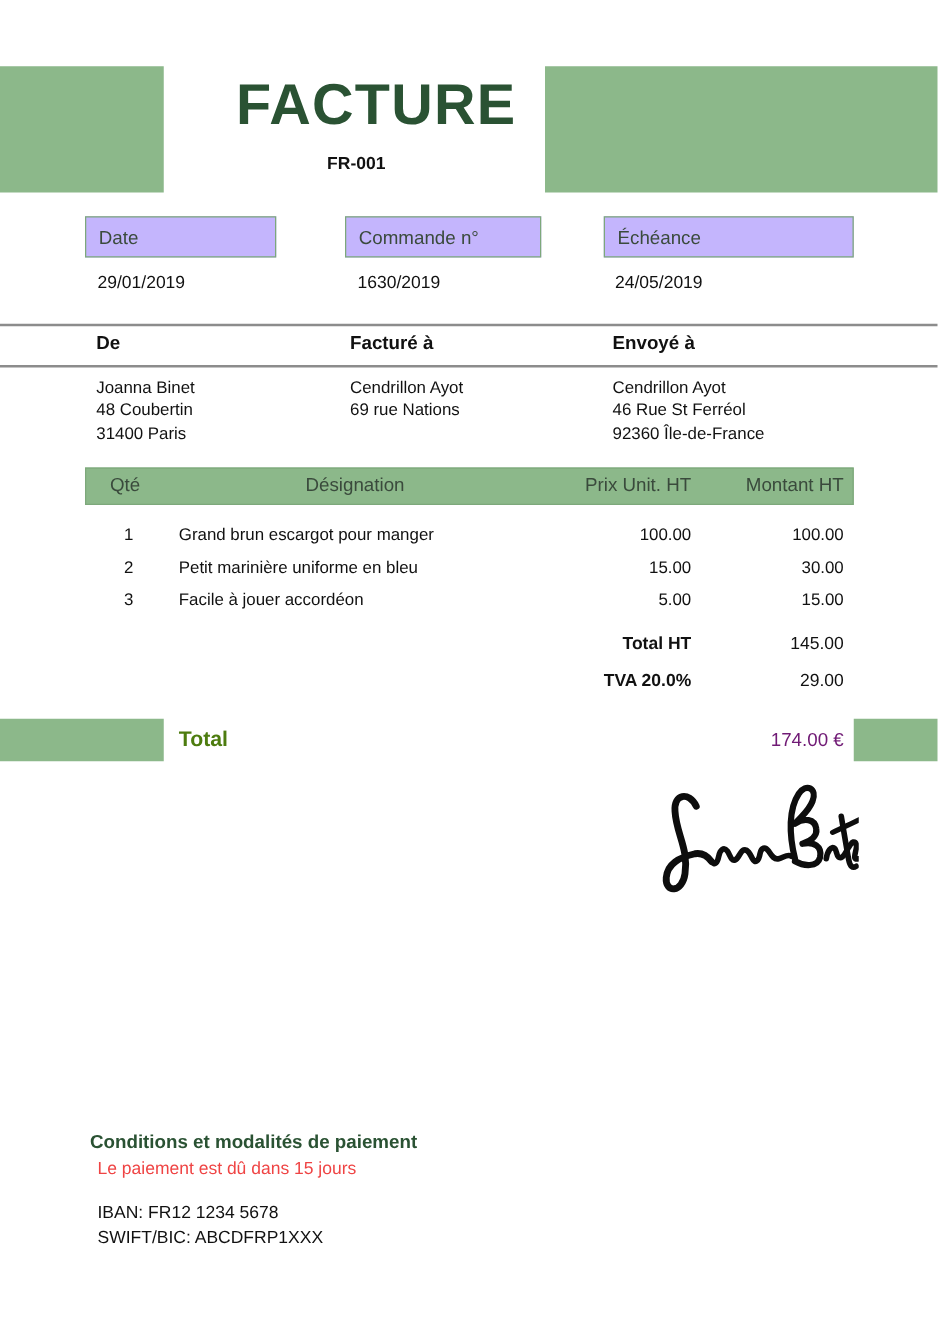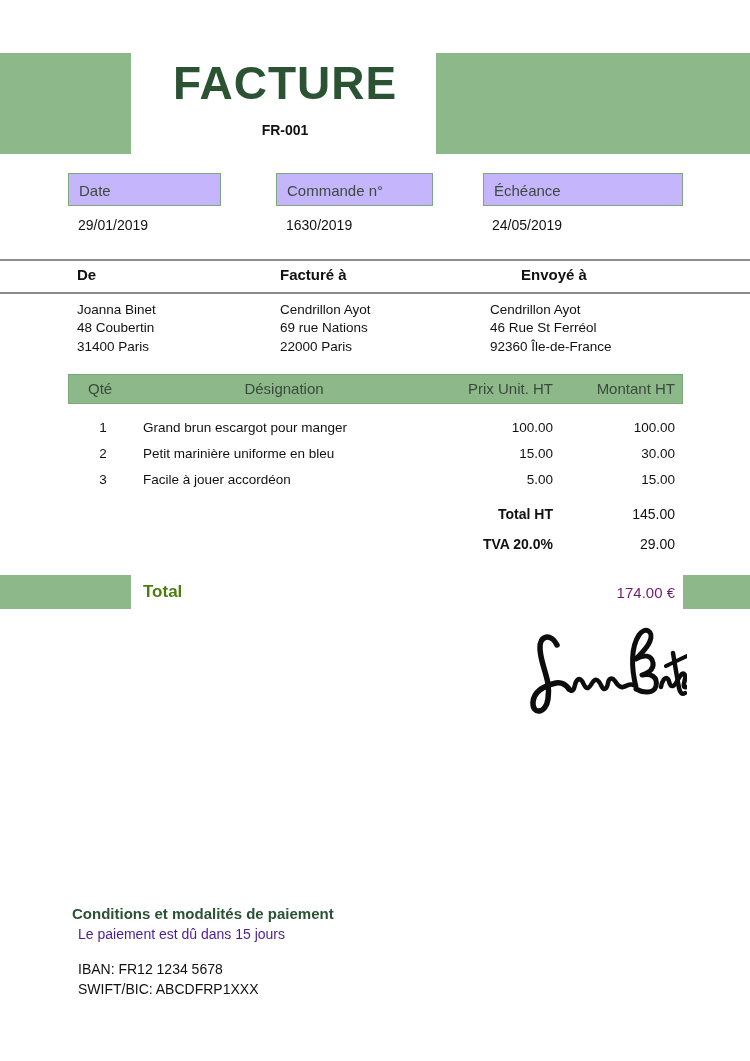--- a/index.html
+++ b/index.html
@@ -6,36 +6,36 @@
   body{
     width:750px;height:1061px;position:relative;background:#ffffff;
     font-family:"Liberation Sans","DejaVu Sans",sans-serif;color:#000;
     overflow:hidden;
   }
   .abs{position:absolute;}
   
   .bar{background:#8cb88a;}
   .bar-top-left{left:0;top:53px;width:131px;height:101px;}
   .bar-top-right{left:436px;top:53px;width:314px;height:101px;}
-  .title-wrap{left:0;top:58px;width:570px;text-align:center;}
+  .title-wrap{left:16px;top:58px;width:570px;text-align:center;}
   .doc-title{font-size:46px;font-weight:bold;color:#2a5233;letter-spacing:1px;line-height:1.1;}
   .doc-number{left:0;top:122px;width:570px;text-align:center;font-size:14px;font-weight:bold;color:#111;}
   
   .meta-box{top:173px;height:33px;background:#c4b5fd;border:1px solid #7da87b;
     font-size:15px;color:#3a4a3c;line-height:33px;padding-left:10px;box-sizing:border-box;}
   .meta-box.b1{left:68px;width:153px;}
   .meta-box.b2{left:276px;width:157px;}
   .meta-box.b3{left:483px;width:200px;}
   .meta-value{top:217px;font-size:14px;color:#111;}
   .meta-value.v1{left:78px;} .meta-value.v2{left:286px;} .meta-value.v3{left:492px;}
   
   .rule{left:0;width:750px;height:2px;background:#8c8c8c;}
   .rule-1{top:259px;} .rule-2{top:292px;}
   .party-label{top:266px;font-size:15px;font-weight:bold;color:#111;}
-  .party-label.p1{left:77px;} .party-label.p2{left:280px;} .party-label.p3{left:490px;margin-left:31px;}
+  .party-label.p1{left:77px;} .party-label.p2{left:280px;} .party-label.p3{left:490px;}
   .addr{top:301px;font-size:13.5px;line-height:18.3px;color:#111;}
   .addr.a1{left:77px;width:195px;} .addr.a2{left:280px;width:200px;} .addr.a3{left:490px;width:210px;}
   
   .thead{left:68px;top:374px;width:615px;height:30px;background:#8cb88a;border:1px solid #7da87b;box-sizing:border-box;}
   .thead span{position:absolute;top:0;line-height:28px;font-size:15px;color:#3a4a3c;}
   .th-qty{left:19px;}
   .th-des{left:90px;width:250px;text-align:center;}
   .th-pu{right:129px;}
   .th-mt{right:7px;}
   .trow{left:68px;width:615px;height:16px;font-size:13.5px;color:#111;}
@@ -52,21 +52,21 @@
   
   .bar-total-left{left:0;top:575px;width:131px;height:34px;}
   .bar-total-right{left:683px;top:575px;width:67px;height:34px;}
   .grand-total-label{left:143px;top:582px;font-size:17px;font-weight:bold;color:#4d7c0f;text-align:right;}
   .grand-total-value{left:425px;top:584px;width:250px;text-align:right;font-size:15px;color:#701a75;}
   
   .signature{left:523px;top:625px;width:164px;height:93px;}
   .signature svg{display:block;}
   
   .terms-title{left:72px;top:905px;font-size:15px;font-weight:bold;color:#2a5233;}
-  .terms-text{left:78px;top:926px;font-size:14px;color:#4c1d95;}
+  .terms-text{left:78px;top:926px;font-size:14px;color:#ef4444;}
   .bank-block{left:78px;top:960px;font-size:14px;line-height:19.5px;color:#111;}
 </style>
 </head>
 <body>
 
 <div class="abs bar bar-top-left"></div>
 <div class="abs bar bar-top-right"></div>
 <div class="abs title-wrap">
   <div class="doc-title">FACTURE</div>
 </div>
@@ -86,21 +86,20 @@
 <div class="abs rule rule-2"></div>
 
 <div class="abs addr a1">
   <div>Joanna Binet</div>
   <div>48 Coubertin</div>
   <div>31400 Paris</div>
 </div>
 <div class="abs addr a2">
   <div>Cendrillon Ayot</div>
   <div>69 rue Nations</div>
-  <div>22000 Paris</div>
 </div>
 <div class="abs addr a3">
   <div>Cendrillon Ayot</div>
   <div>46 Rue St Ferréol</div>
   <div>92360 Île-de-France</div>
 </div>
 
 <div class="abs thead">
   <span class="th-qty">Qté</span>
   <span class="th-des">Désignation</span>

